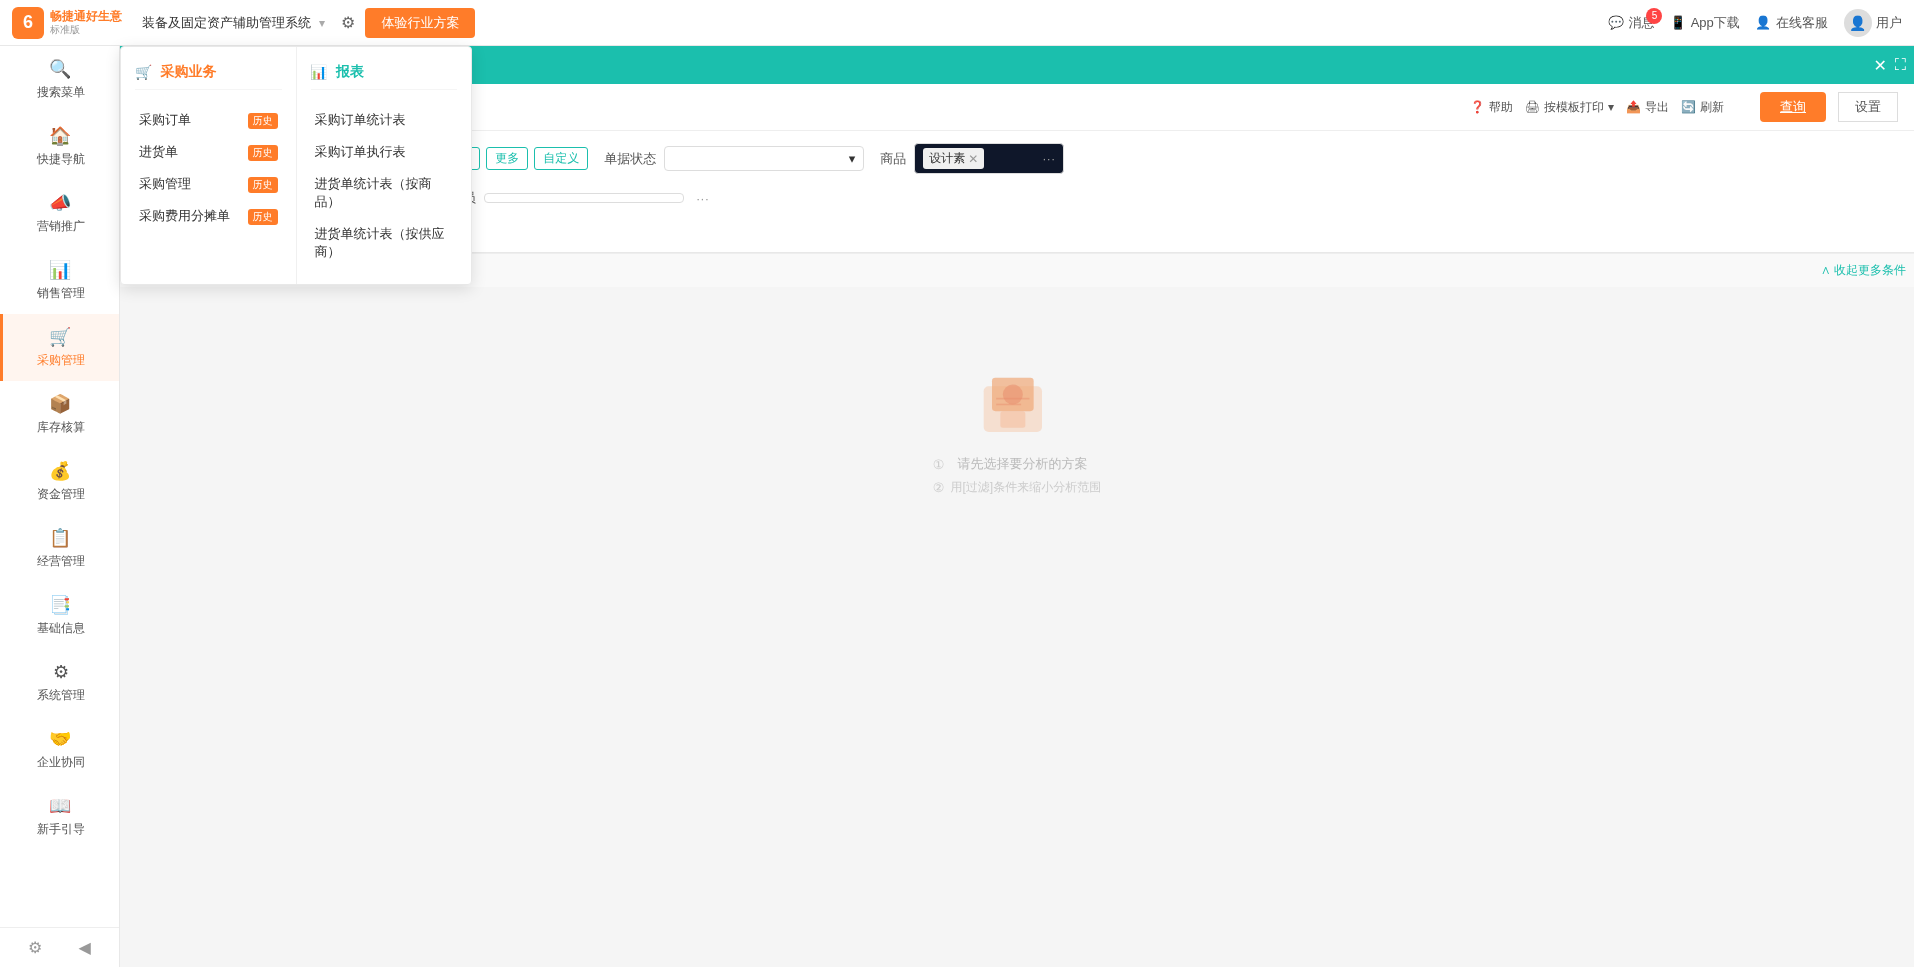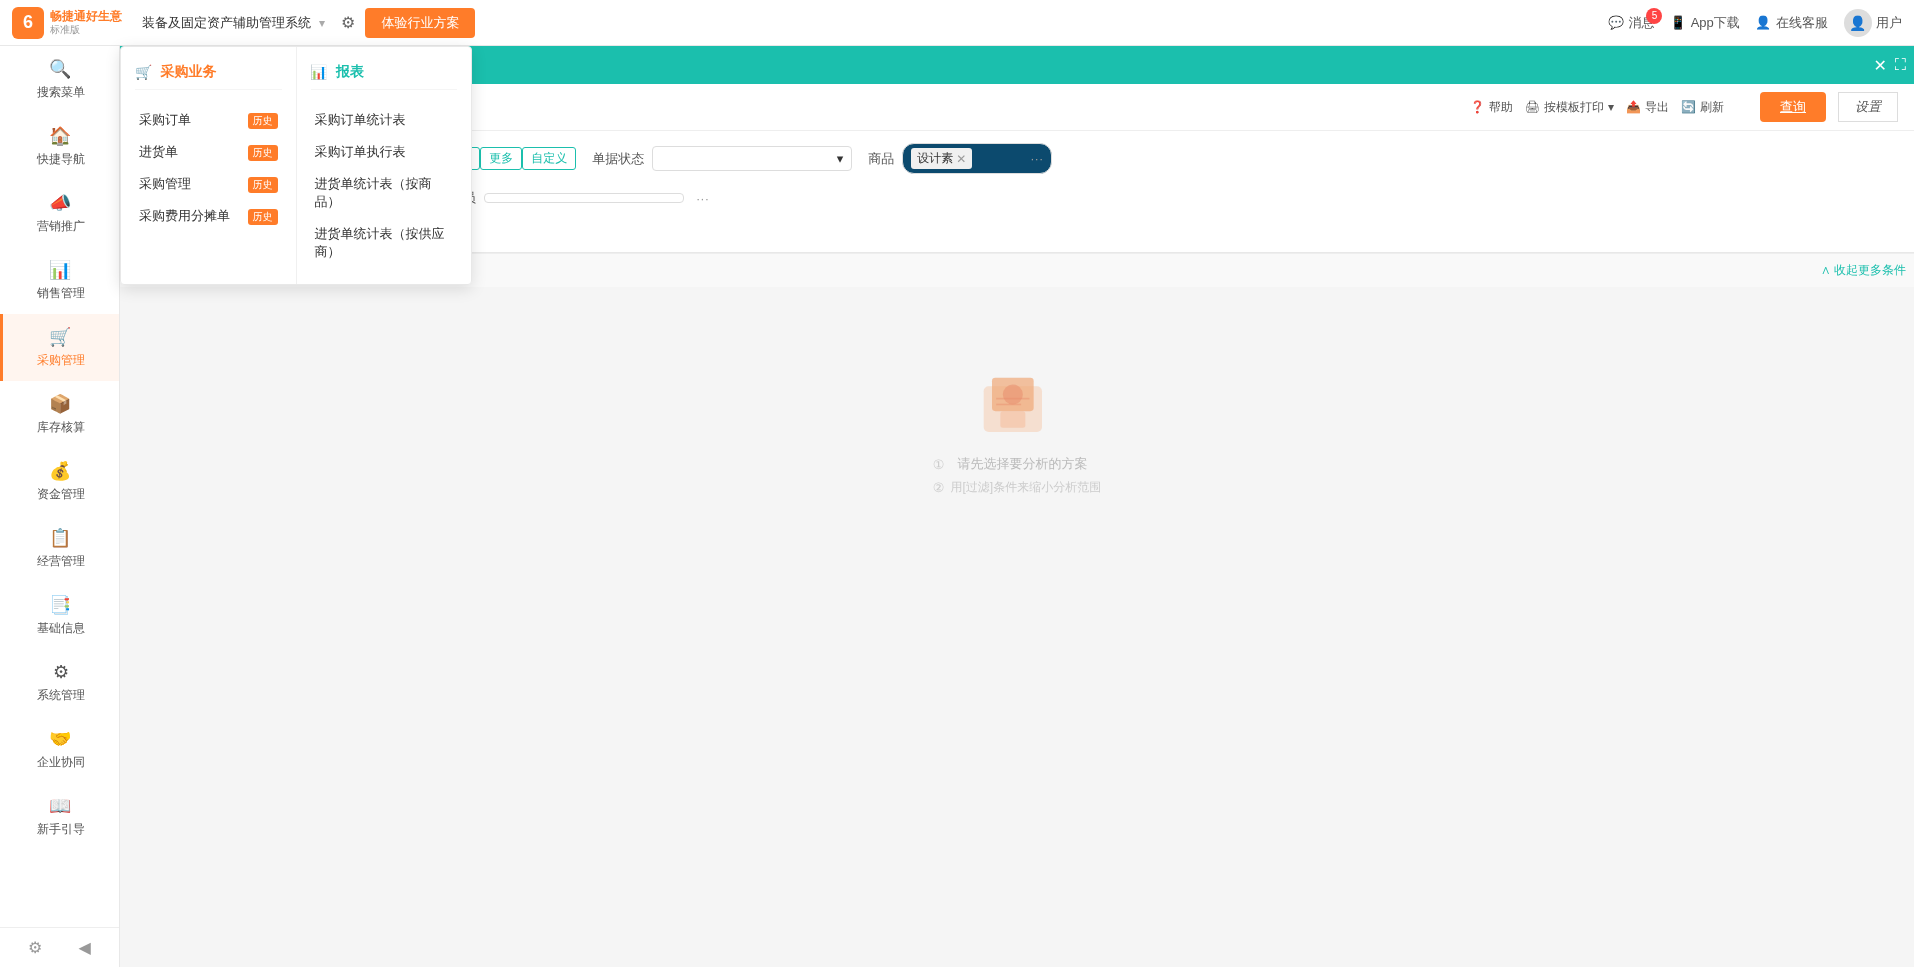--- a/index.html
+++ b/index.html
@@ -197,26 +197,26 @@
     .filter-row:last-child { margin-bottom: 0; }
     .filter-item {
       display: flex;
       align-items: center;
       gap: 8px;
       font-size: 13px;
     }
     .filter-label { color: #555; white-space: nowrap; }
     .filter-value {
       border: 1px solid #ddd;
-      border-radius: 12px;
+      border-radius: 4px;
       padding: 4px 8px;
       font-size: 13px;
       color: #333;
       min-width: 120px;
-      background: #0c4a6e;
+      background: #0f172a;
       display: flex;
       align-items: center;
       justify-content: space-between;
       cursor: pointer;
     }
     .filter-select {
       border: 1px solid #ddd;
       border-radius: 4px;
       padding: 4px 8px;
       font-size: 13px;
@@ -237,20 +237,21 @@
       border: 1px solid #ddd;
       border-radius: 4px;
       padding: 4px 8px;
       font-size: 13px;
       color: #333;
       width: 110px;
       background: #fff;
     }
     .quick-dates {
       display: flex;
+      gap: 6px;
     }
     .quick-date {
       color: #1bbfad;
       cursor: pointer;
       font-size: 12px;
       border: 1px solid #1bbfad;
       padding: 2px 8px;
       border-radius: 3px;
     }
     .tag {
@@ -274,21 +275,20 @@
       font-size: 13px;
     }
     .btn-set {
       border: 1px solid #ddd;
       background: #fff;
       padding: 5px 16px;
       border-radius: 0;
       cursor: pointer;
       font-size: 13px;
       color: #555;
-      font-style: italic;
     }
     .toolbar-right {
       margin-left: auto;
       display: flex;
       align-items: center;
       gap: 12px;
     }
     .toolbar-btn {
       color: #555;
       cursor: pointer;

